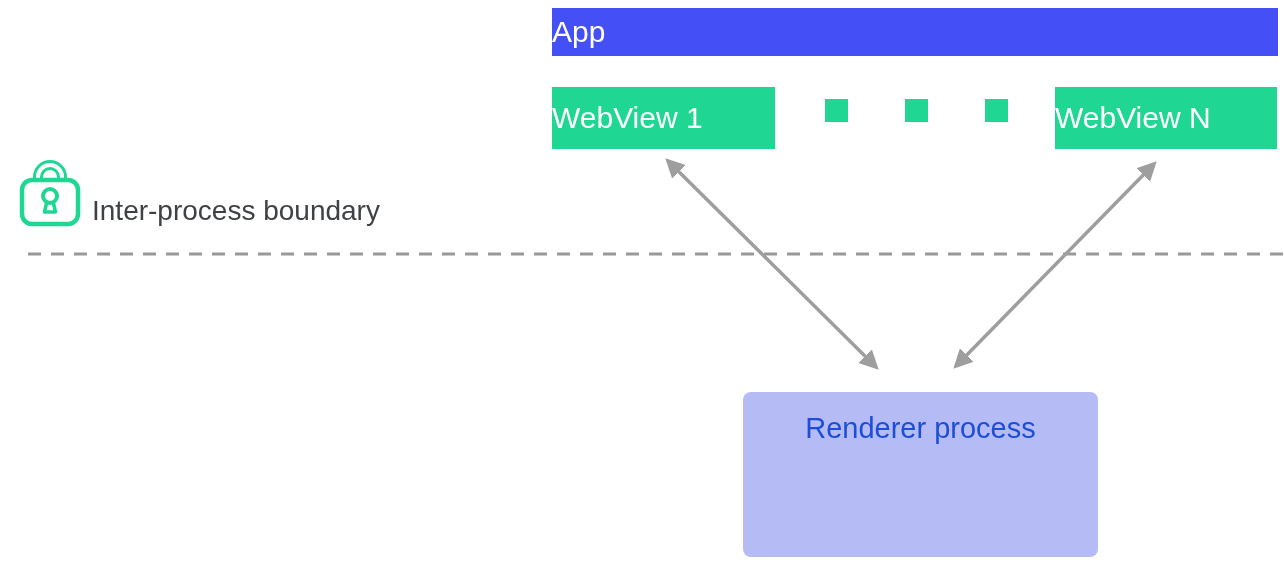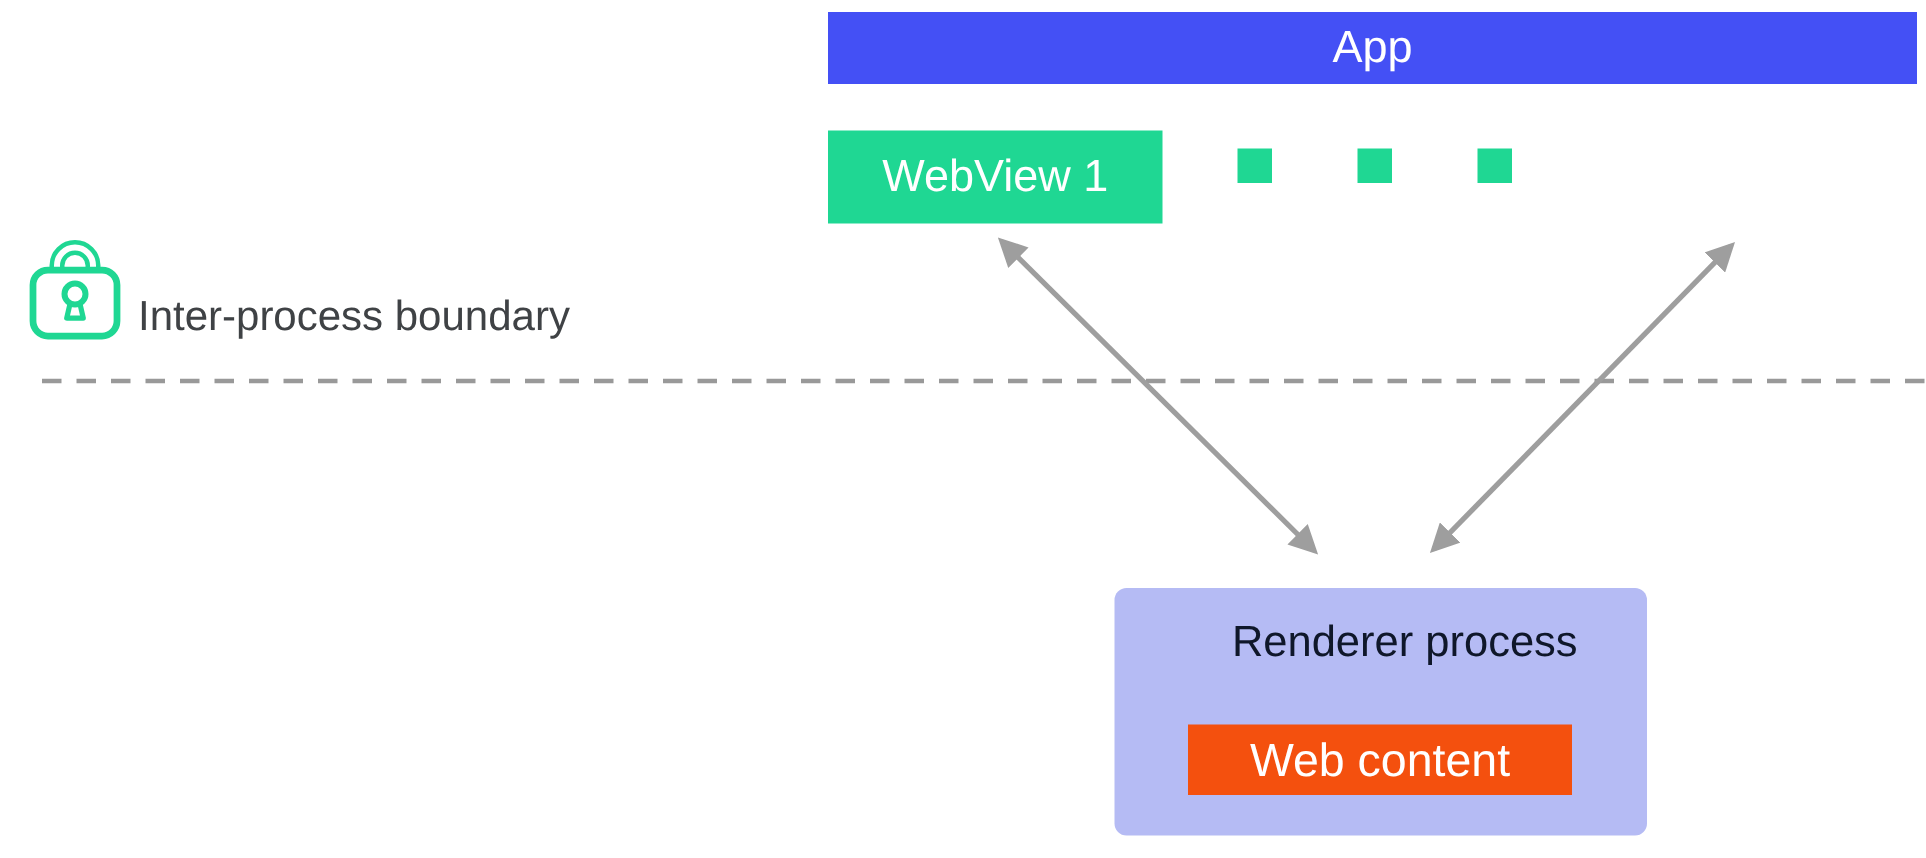--- a/index.html
+++ b/index.html
@@ -8,21 +8,20 @@
     width: 1284px;
     height: 572px;
     background: #ffffff;
     font-family: "Liberation Sans", sans-serif;
     overflow: hidden;
   }
   .box {
     position: absolute;
     display: flex;
     align-items: center;
-    justify-content: center;
     color: #ffffff;
     box-sizing: border-box;
   }
   .app-bar {
     left: 552px; top: 8px; width: 726px; height: 48px;
     background: var(--app-blue, #4450f5);
     font-size: 30px;
   }
   .webview {
     top: 87px; height: 62px;
@@ -70,23 +69,22 @@
   .renderer-box {
     position: absolute;
     left: 743px; top: 392px; width: 355px; height: 165px;
     background: var(--renderer-lavender, #b5bbf4);
     border-radius: 8px;
   }
   .renderer-title {
     position: absolute;
     left: 0; top: 20px; width: 100%;
     text-align: center;
-    color: #0f172a;
+    color: #1d4ed8;
     font-size: 29px;
-    padding-left: 16px;
   }
   .web-content-box {
     left: 49px; top: 91px; width: 256px; height: 47px;
     background: var(--content-orange, #f4500e);
     font-size: 31px;
   }
   .lock-green-stroke { stroke: var(--webview-green, #1fd793); fill: none; }
   .lock-white-stroke { stroke: #ffffff; fill: none; }
   .lock-body { fill: #ffffff; stroke: var(--webview-green, #1fd793); }
 </style>
@@ -98,20 +96,23 @@
   <div class="box app-bar">
     <span>App</span>
   </div>
 
   <div class="box webview webview-1">
     <span>WebView 1</span>
   </div>
   <div class="ellipsis-square sq1"></div>
   <div class="ellipsis-square sq2"></div>
   <div class="ellipsis-square sq3"></div>
+  <div class="box webview webview-n">
+    <span>WebView N</span>
+  </div>
 
   <div class="lock-icon-wrap">
     <svg width="64" height="74" viewBox="0 0 64 74">
 
       <path class="lock-green-stroke" d="M 20,30 V 23 A 12,12 0 0 1 44,23 V 30" stroke-width="10"></path>
       <path class="lock-white-stroke" d="M 20,30 V 23 A 12,12 0 0 1 44,23 V 30" stroke-width="4"></path>
 
       <rect class="lock-body" x="4" y="26" width="56" height="44" rx="10" ry="10" stroke-width="4.5"></rect>
 
       <path d="M 29.5,45 L 26.5,58 L 37.5,58 L 34.5,45" fill="#ffffff" stroke="var(--webview-green, #1fd793)" stroke-width="3.5" stroke-linejoin="round"></path>
@@ -127,18 +128,15 @@
         <path class="arrowhead-fill" d="M 0,0 L 10,5 L 0,10 z"></path>
       </marker>
     </defs>
     <line class="boundary-dash" x1="28" y1="254" x2="1284" y2="254"></line>
     <line class="ipc-arrow" x1="668" y1="161" x2="876" y2="367" marker-start="url(#ah)" marker-end="url(#ah)"></line>
     <line class="ipc-arrow" x1="956" y1="366" x2="1154" y2="164" marker-start="url(#ah)" marker-end="url(#ah)"></line>
   </svg>
 
   <div class="renderer-box">
     <div class="renderer-title">Renderer process</div>
-    <div class="box web-content-box">
-      <span>Web content</span>
-    </div>
   </div>
 
 </div>
 
 </body></html>

